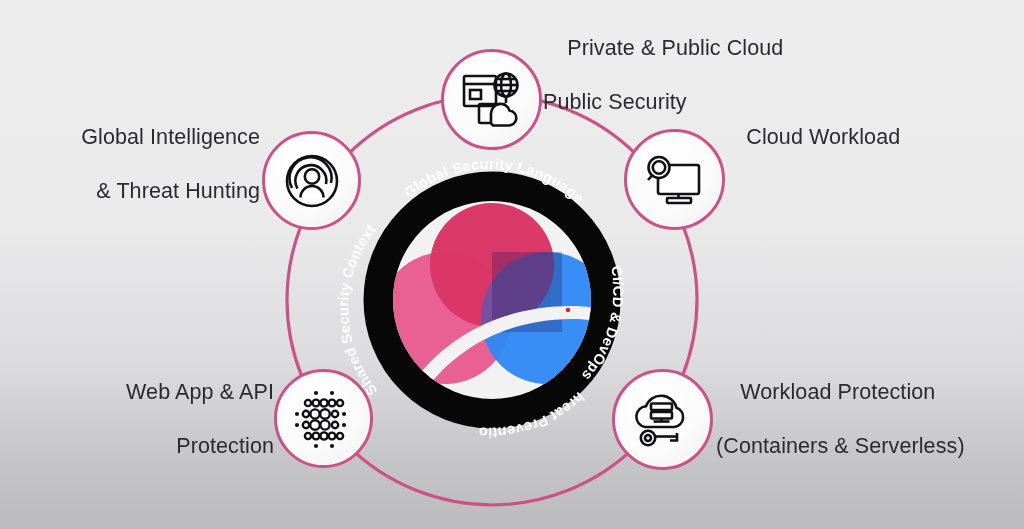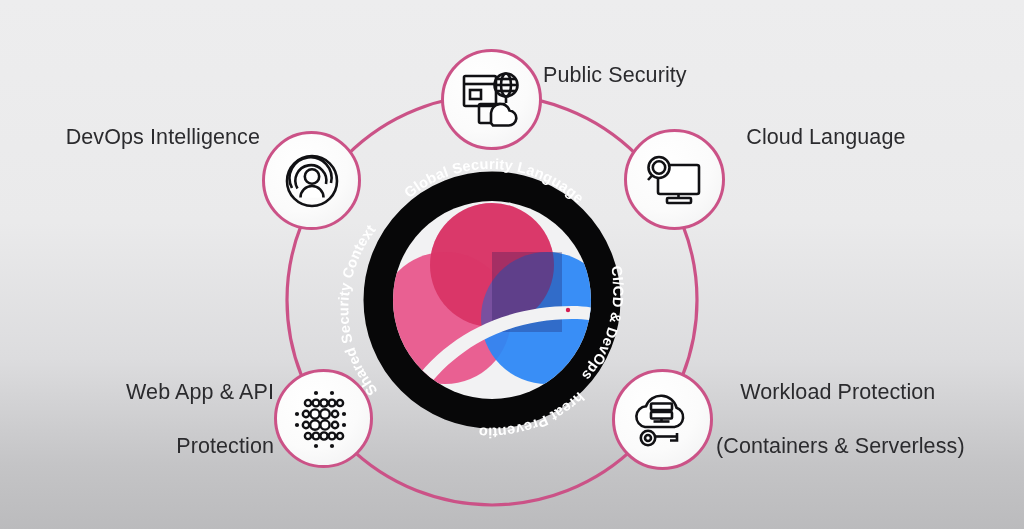--- a/index.html
+++ b/index.html
@@ -201,29 +201,31 @@
         <line x1="29.5" y1="27.5" x2="29.5" y2="30.5"></line>
         <circle cx="16" cy="47" r="7.2" fill="#ffffff"></circle>
         <circle cx="16" cy="47" r="3"></circle>
         <line x1="23" y1="45.5" x2="45" y2="45.5"></line>
         <path d="M 45 42 L 45 49.5 L 38 49.5"></path>
       </g>
     </svg>
   </div>
 
   <div class="label lbl-topcenter">
+    <span>Private &amp; Public Cloud</span>
     <span class="l2">Public Security</span>
   </div>
 
   <div class="label lbl-topleft">
-    <span>DevOps Intelligence</span>
+    <span>Global Intelligence</span>
+    <span class="l2">&amp; Threat Hunting</span>
   </div>
 
   <div class="label lbl-topright">
-    <span>Cloud Language</span>
+    <span>Cloud Workload</span>
   </div>
 
   <div class="label lbl-botleft">
     <span>Web App &amp; API</span>
     <span class="l2">Protection</span>
   </div>
 
   <div class="label lbl-botright">
     <span>Workload Protection</span>
     <span class="l2">(Containers &amp; Serverless)</span>

